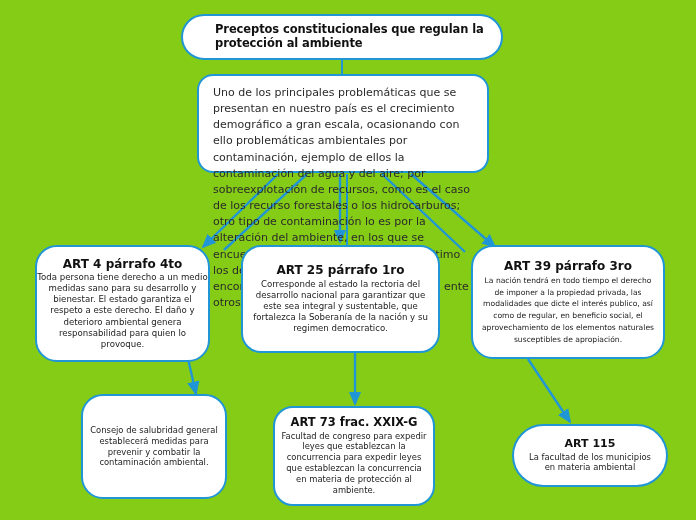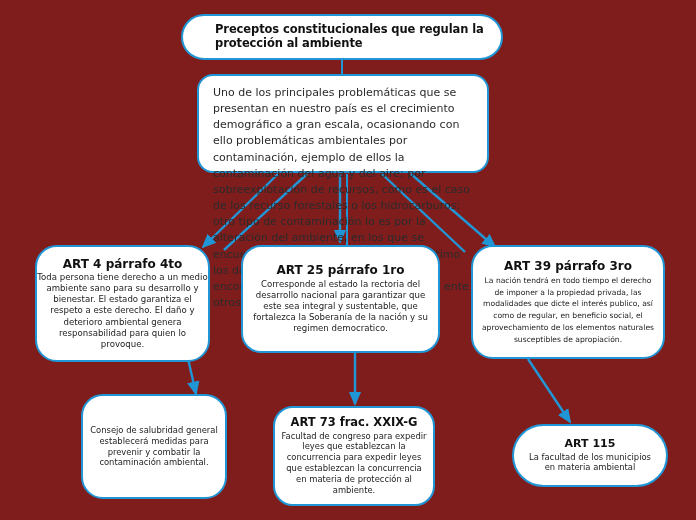--- a/index.html
+++ b/index.html
@@ -10,21 +10,21 @@
   body {
     font-family: "DejaVu Sans", "Liberation Sans", sans-serif;
     width: 696px;
     height: 520px;
     overflow: hidden;
   }
   #canvas {
     position: relative;
     width: 696px;
     height: 520px;
-    background: #7f1d1d;
+    background: #84cc16;
   }
   #edges {
     position: absolute;
     left: 0;
     top: 0;
     width: 696px;
     height: 520px;
     pointer-events: none;
   }
   .node {
@@ -188,21 +188,21 @@
   <div class="node" id="node-root">
     <div class="title">Preceptos constitucionales que regulan la protección al ambiente</div>
   </div>
 
   <div class="node" id="node-desc">
     <div class="body">Uno de los principales problemáticas que se presentan en nuestro país es el crecimiento demográfico a gran escala, ocasionando con ello problemáticas ambientales por contaminación, ejemplo de ellos la contaminación del agua y del aire; por sobreexplotación de recursos, como es el caso de los recurso forestales o los hidrocarburos; otro tipo de contaminación lo es por la alteración del ambiente, en los que se encuentran el cambio climático; y por ultimo los de carácter social, ente los que encontramos la pobreza, sobrepoblación, ente otros.</div>
   </div>
 
   <div class="node" id="node-art4">
     <div class="title">ART 4 párrafo 4to</div>
-    <div class="body">Toda persona tiene derecho a un medio ambiente sano para su desarrollo y bienestar. El estado garantiza el respeto a este derecho. El daño y deterioro ambiental genera responsabilidad para quien lo provoque.</div>
+    <div class="body">Toda persona tiene derecho a un medio medidas sano para su desarrollo y bienestar. El estado garantiza el respeto a este derecho. El daño y deterioro ambiental genera responsabilidad para quien lo provoque.</div>
   </div>
 
   <div class="node" id="node-art25">
     <div class="title">ART 25 párrafo 1ro</div>
     <div class="body">Corresponde al estado la rectoria del desarrollo nacional para garantizar que este sea integral y sustentable, que fortalezca la Soberanía de la nación y su regimen democratico.</div>
   </div>
 
   <div class="node" id="node-art27">
     <div class="title">ART 39 párrafo 3ro</div>
     <div class="body">La nación tendrá en todo tiempo el derecho de imponer a la propiedad privada, las modalidades que dicte el interés publico, así como de regular, en beneficio social, el aprovechamiento de los elementos naturales susceptibles de apropiación.</div>

